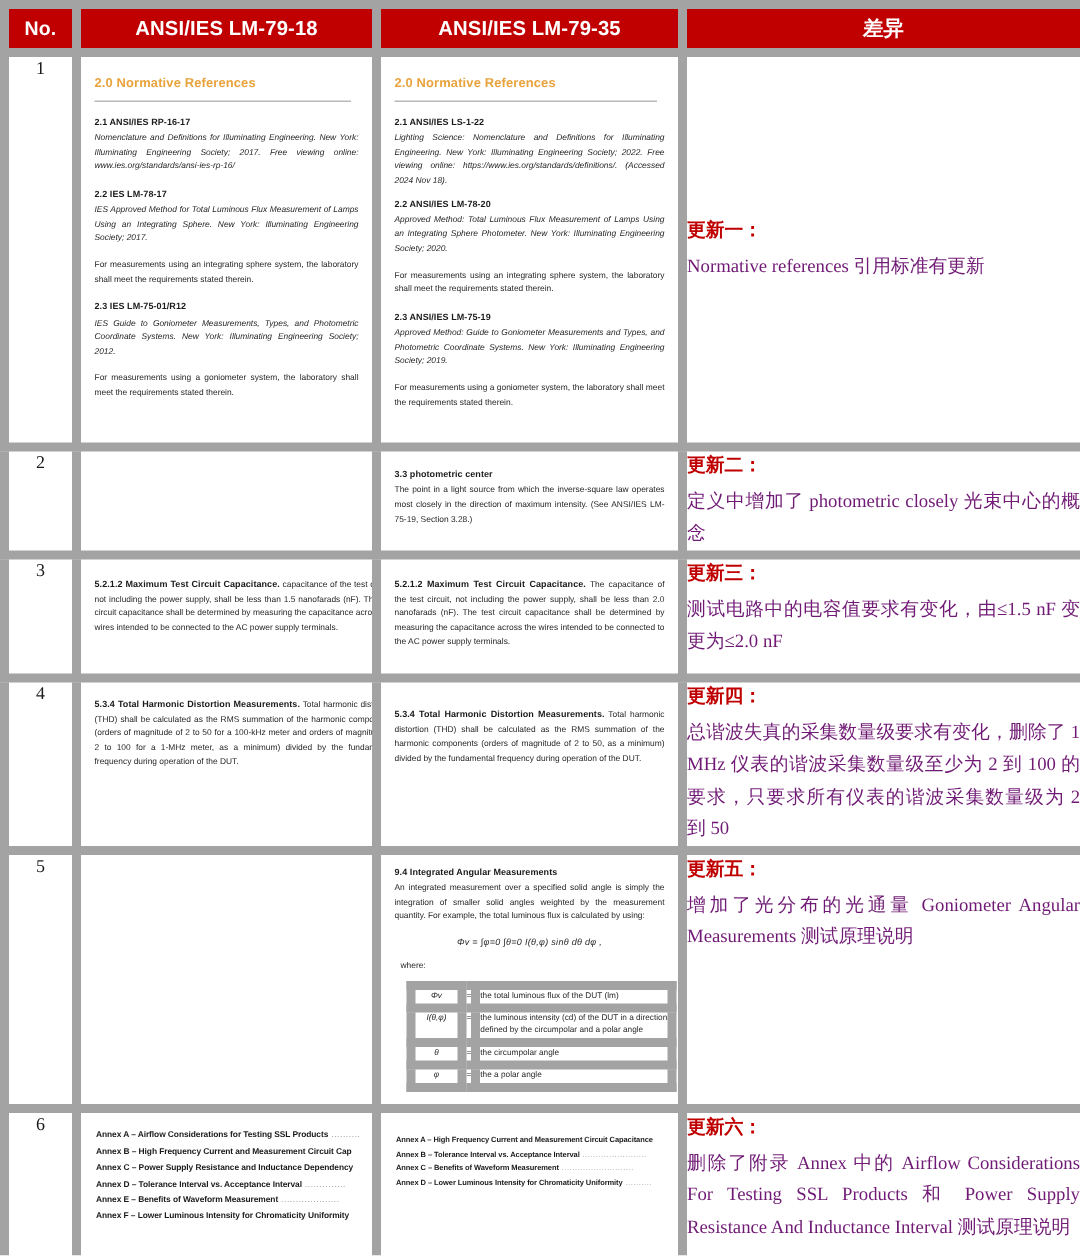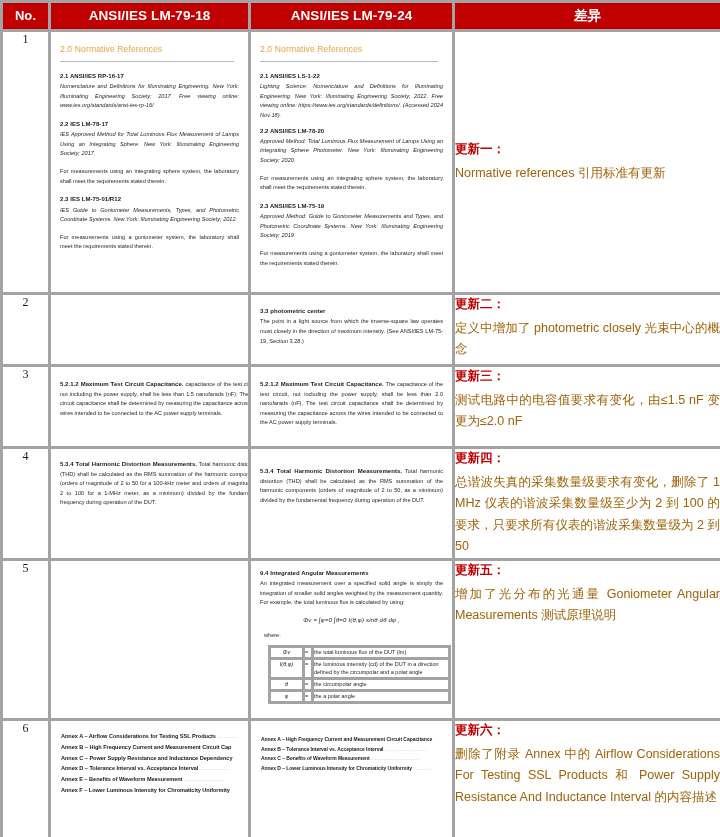--- a/index.html
+++ b/index.html
@@ -14,21 +14,21 @@
     position: relative;
     overflow: hidden;
     background: #fff;
   }
   table.cmp {
     width: 720px;
     border-collapse: collapse;
     table-layout: fixed;
   }
   table.cmp td, table.cmp th {
-    border: 3px solid #a3a3a3;
+    border: 6px solid #a3a3a3;
     vertical-align: top;
     padding: 0;
     overflow: hidden;
   }
   
   thead th {
     background: #C00000;
     color: #ffffff;
     font-weight: bold;
     font-size: 13.5px;
@@ -70,21 +70,21 @@
     text-align: justify;
     font-family: "Liberation Sans", sans-serif;
     white-space: normal;
   }
   .doc-inner.clip {
     width: 218px;      
   }
   .sec-head {
     color: #E8A33D;
     font-size: 8.6px;
-    font-weight: normal;
+    font-weight: bold;
     margin: 2px 0 4px 0;
     letter-spacing: .1px;
   }
   .rule {
     border-bottom: 1.4px solid #b8b8b8;
     margin: 0 0 9px 0;
     width: 97%;
   }
   .ref-t {
     font-weight: bold;
@@ -144,45 +144,46 @@
     padding: 7px 11px 7px 9px;
   }
   .diff-title {
     color: #C00000;
     font-size: 12.5px;
     font-weight: bold;
     margin-bottom: 4px;
     line-height: 1.5;
   }
   .diff-body {
-    color: #a16207;
+    color: #701a75;
     font-size: 12.5px;
     line-height: 1.72;
     text-align: justify;
     text-justify: inter-ideograph;
+    font-family: Liberation Serif, serif;
   }
   .diff-body.lead { text-align: left; }
   td.diff.top { vertical-align: middle; }
 </style>
 </head>
 <body>
 
 <div id="sheet">
 <table class="cmp">
   <colgroup>
     <col class="c-no">
         <col class="c-old">
         <col class="c-new">
         <col class="c-diff">
   </colgroup>
   <thead>
     <tr>
       <th class="h-no">No.</th>
       <th class="h-old">ANSI/IES LM-79-18</th>
-      <th class="h-new">ANSI/IES LM-79-24</th>
+      <th class="h-new">ANSI/IES LM-79-35</th>
       <th class="h-diff">差异</th>
     </tr>
   </thead>
   <tbody>
 
     <tr style="height:263px">
       <td class="no">1</td>
       <td class="doc">
         <div class="doc-inner">
           <div class="sec-head">2.0 Normative References</div>
@@ -340,19 +341,19 @@
       <td class="doc">
         <div class="annex-wrap w3" style="padding-top:14px">
           <div class="annex" style="font-size:5.0px"><span>Annex A – High Frequency Current and Measurement Circuit Capacitance</span></div>
           <div class="annex" style="font-size:5.0px"><span>Annex B – Tolerance Interval vs. Acceptance Interval</span><span class="dots"> ........................</span></div>
           <div class="annex" style="font-size:5.0px"><span>Annex C – Benefits of Waveform Measurement</span><span class="dots"> ...........................</span></div>
           <div class="annex" style="font-size:5.0px"><span>Annex D – Lower Luminous Intensity for Chromaticity Uniformity</span><span class="dots"> ..........</span></div>
         </div>
       </td>
       <td class="diff">
         <div class="diff-title">更新六：</div>
-        <div class="diff-body">删除了附录 Annex 中的 Airflow Considerations For Testing SSL Products 和 Power Supply Resistance And Inductance Interval 的内容描述</div>
+        <div class="diff-body">删除了附录 Annex 中的 Airflow Considerations For Testing SSL Products 和 Power Supply Resistance And Inductance Interval 测试原理说明</div>
       </td>
     </tr>
 
   </tbody>
 </table>
 </div>
 
 </body></html>

